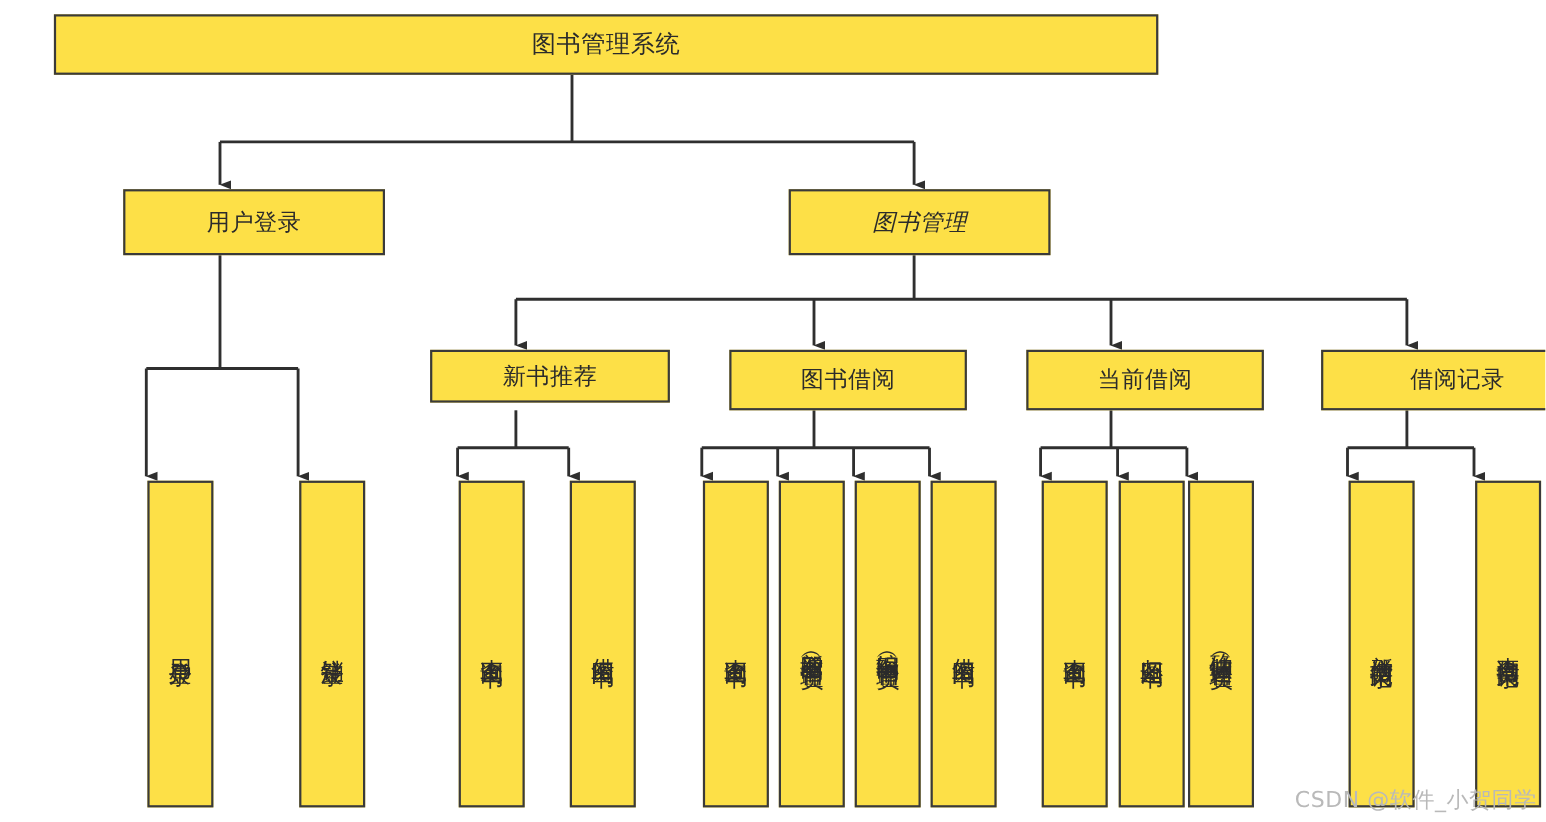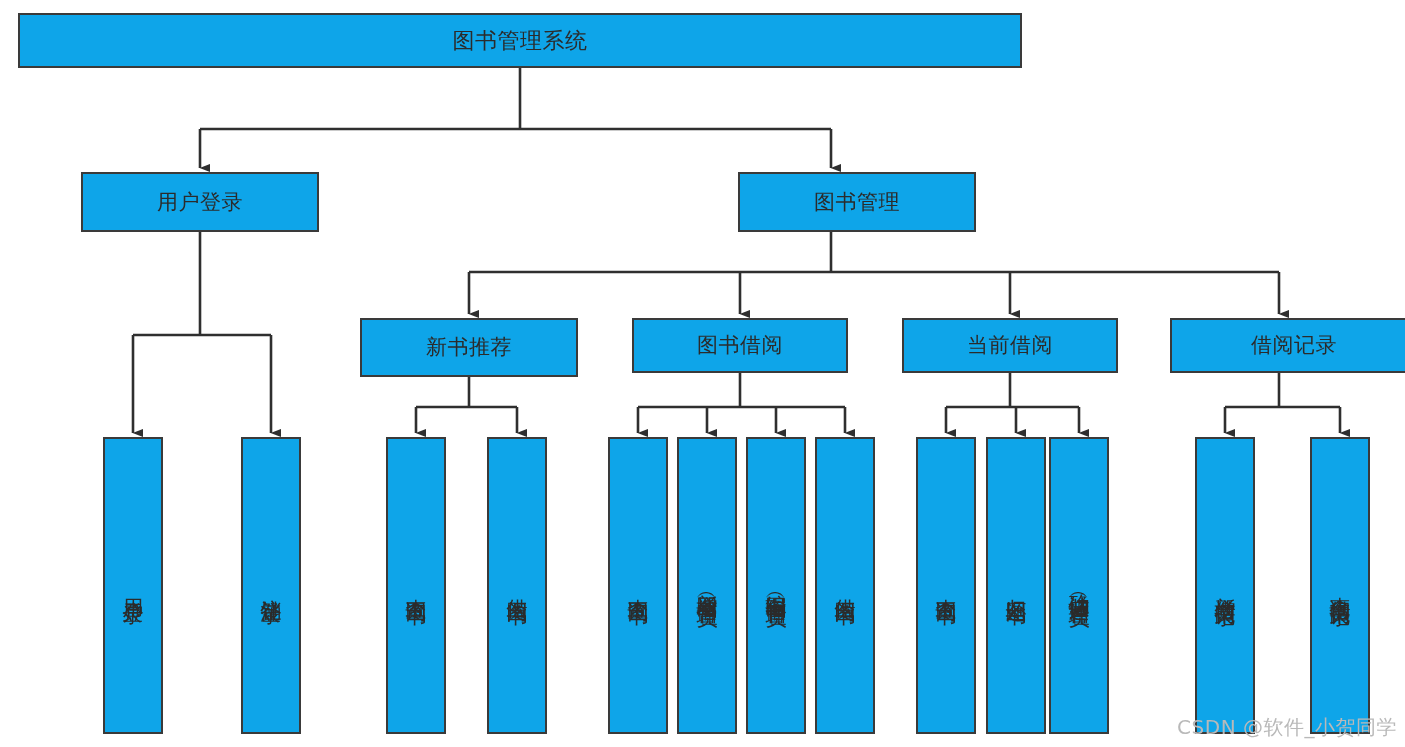--- a/index.html
+++ b/index.html
@@ -22,27 +22,28 @@
     position: absolute;
     left: 0;
     top: 0;
     width: 1405px;
     height: 747px;
     pointer-events: none;
   }
   .node {
     position: absolute;
     box-sizing: border-box;
-    background: #0ea5e9;
+    background: #fde047;
     border: 2.5px solid #3a3a3a;
     display: flex;
     align-items: center;
     justify-content: center;
     color: #2b2b2b;
     z-index: 2;
+    margin-left: 31px;
   }
   .node-label {
     display: block;
     text-align: center;
     line-height: 1.18;
     white-space: pre;
   }
   
   .node.horiz .node-label {
     font-size: 21px;
@@ -124,25 +125,25 @@
       </g>
   </svg>
 
   <div class="node root horiz" id="n-root" style="left: 18px; top: 13px; width: 1004px; height: 55px;">
     <span class="node-label">图书管理系统</span>
   </div>
 
   <div class="node horiz" id="n-l2-0" style="left: 81px; top: 172px; width: 238px; height: 60px;">
     <span class="node-label">用户登录</span>
   </div>
-  <div class="node horiz" id="n-l2-1" style="left: 738px; top: 172px; width: 238px; height: 60px;">
+  <div class="node horiz" id="n-l2-1" style="left: 686px; top: 172px; width: 238px; height: 60px; font-style: italic;">
     <span class="node-label">图书管理</span>
   </div>
 
-  <div class="node horiz" id="n-l3-0" style="left: 360px; top: 318px; width: 218px; height: 59px;">
+  <div class="node horiz" id="n-l3-0" style="left: 360px; top: 318px; width: 218px; height: 48px;">
     <span class="node-label">新书推荐</span>
   </div>
   <div class="node horiz" id="n-l3-1" style="left: 632px; top: 318px; width: 216px; height: 55px;">
     <span class="node-label">图书借阅</span>
   </div>
   <div class="node horiz" id="n-l3-2" style="left: 902px; top: 318px; width: 216px; height: 55px;">
     <span class="node-label">当前借阅</span>
   </div>
   <div class="node horiz" id="n-l3-3" style="left: 1170px; top: 318px; width: 248px; height: 55px;">
     <span class="node-label">借阅记录</span>

